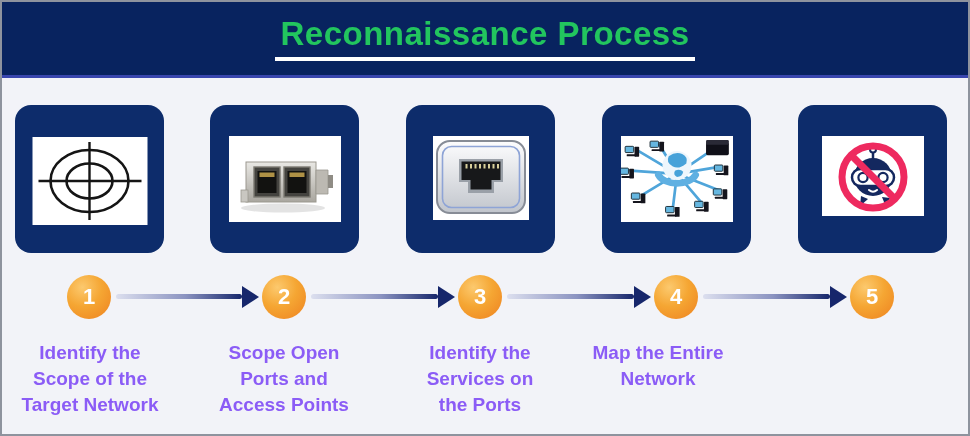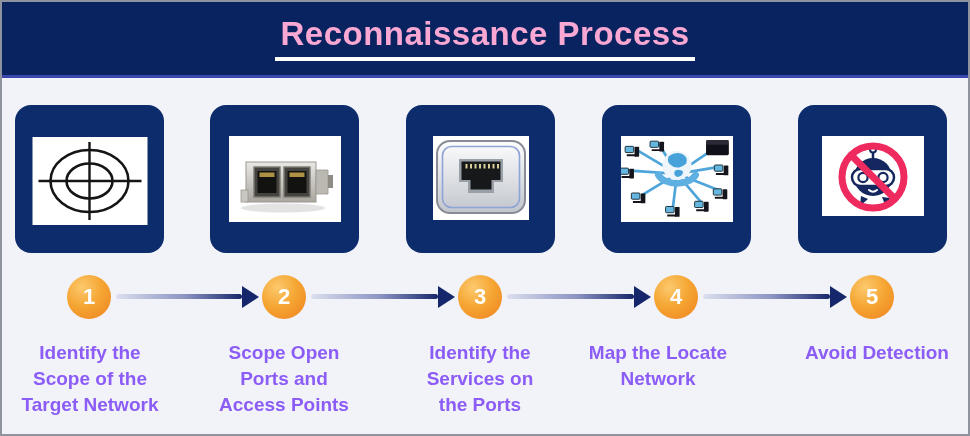--- a/index.html
+++ b/index.html
@@ -7,21 +7,21 @@
     position:relative;width:970px;height:436px;box-sizing:border-box;
     border:2px solid #8e939e;background:#f2f3f8;overflow:hidden;
   }
   
   .banner{
     position:absolute;left:0;top:0;width:100%;height:73px;
     background:#08235f;border-bottom:3px solid #3946ae;
     display:flex;align-items:center;justify-content:center;
   }
   .title{
-    color:#f9a8d4;font-size:33px;font-weight:bold;letter-spacing:.5px;
+    color:#22c55e;font-size:33px;font-weight:bold;letter-spacing:.5px;
     border-bottom:4px solid #ffffff;padding:0 5px 5px;line-height:1.1;
   }
   
   .tile{
     position:absolute;top:103px;width:149px;height:148px;
     background:#0d2c6b;border-radius:16px;
   }
   .photo{
     position:absolute;left:50%;top:31px;transform:translateX(-50%);
     width:112px;height:86px;background:#ffffff;
@@ -211,17 +211,16 @@
 
   <div class="label" style="left:-2px">Identify the
 Scope of the
 Target Network</div>
   <div class="label" style="left:192px">Scope Open
 Ports and
 Access Points</div>
   <div class="label" style="left:388px">Identify the
 Services on
 the Ports</div>
-  <div class="label" style="left:566px">Map the Locate
+  <div class="label" style="left:566px">Map the Entire
 Network</div>
-  <div class="label" style="left:785px">Avoid Detection</div>
 
 </div>
 
 </body></html>

